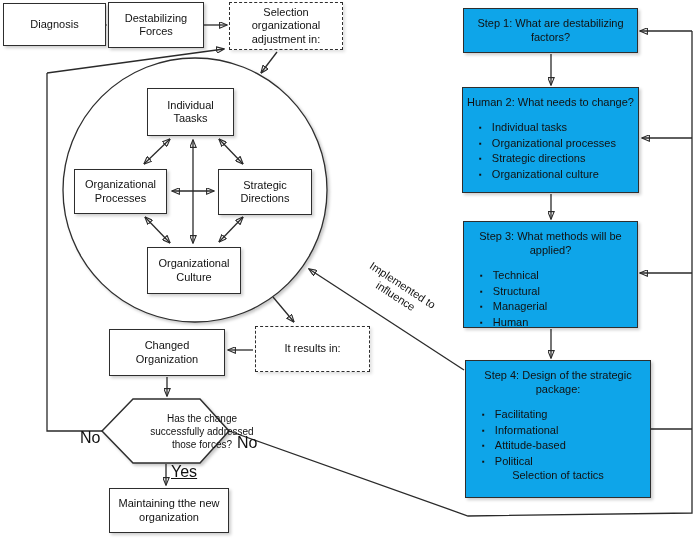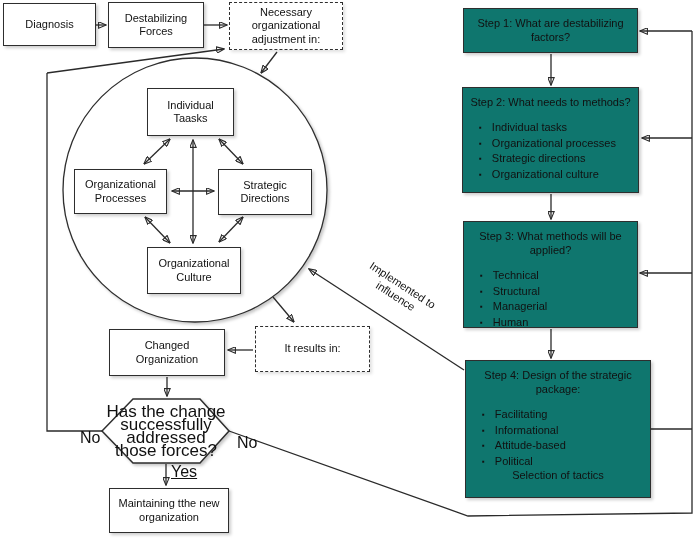--- a/index.html
+++ b/index.html
@@ -12,32 +12,32 @@
   #wires .shape{fill:#ffffff;stroke:#2e2e2e;stroke-width:1.5;}
   .shadowed{filter:drop-shadow(2px 2px 1.5px rgba(0,0,0,0.22));}
   .box{
     position:absolute;z-index:2;background:#fff;border:1.5px solid #2e2e2e;
     display:flex;align-items:center;justify-content:center;text-align:center;
     font-size:11px;line-height:13.5px;box-sizing:border-box;
     box-shadow:2px 2px 3px rgba(0,0,0,0.20);
   }
   .dashed{border-style:dashed;border-width:1.4px;box-shadow:2px 2px 3px rgba(0,0,0,0.12);}
   .step{
-    position:absolute;z-index:2;background:#0f766e;border:1.5px solid #2e2e2e;
+    position:absolute;z-index:2;background:#0ea5e9;border:1.5px solid #2e2e2e;
     box-sizing:border-box;box-shadow:2px 2px 3px rgba(0,0,0,0.20);
   }
   .step-title{margin-top:7px;padding:0 2px;font-size:11px;line-height:14px;text-align:center;}
   ul.bullets{list-style:none;margin:11px 0 0 0;padding:0 0 0 16px;text-align:left;}
   ul.bullets li{font-size:11px;line-height:15.5px;}
   ul.bullets li::before{content:"▪";font-size:8px;margin-right:10px;vertical-align:1px;}
   .step-footer{margin-top:0;text-align:center;font-size:11px;}
   .floating-label{position:absolute;z-index:3;font-size:16px;line-height:12px;}
   .hex-text{
     position:absolute;z-index:2;display:flex;align-items:center;justify-content:center;
-    text-align:center;font-size:17px;line-height:13px;
+    text-align:center;font-size:10px;line-height:13px;margin-left:36px;
   }
   .rotated{
     position:absolute;z-index:2;text-align:center;font-size:11px;line-height:13px;
     transform:rotate(33deg);transform-origin:center center;
   }
 </style>
 </head>
 <body>
 
 <div id="stage">
@@ -79,23 +79,23 @@
     <line x1="464" y1="370" x2="309" y2="269" marker-end="url(#ah)"></line>
 
     <line x1="193" y1="140" x2="193" y2="243" marker-start="url(#ah)" marker-end="url(#ah)"></line>
     <line x1="172" y1="191" x2="214" y2="191" marker-start="url(#ah)" marker-end="url(#ah)"></line>
     <line x1="170" y1="139" x2="144" y2="164" marker-start="url(#ah)" marker-end="url(#ah)"></line>
     <line x1="219" y1="139" x2="243" y2="164" marker-start="url(#ah)" marker-end="url(#ah)"></line>
     <line x1="145" y1="217" x2="170" y2="243" marker-start="url(#ah)" marker-end="url(#ah)"></line>
     <line x1="243" y1="217" x2="219" y2="242" marker-start="url(#ah)" marker-end="url(#ah)"></line>
   </svg>
 
-  <div class="box" style="left:3px;top:3px;width:93px;height:43px;">Diagnosis</div>
+  <div class="box" style="left:3px;top:3px;width:103px;height:43px;">Diagnosis</div>
   <div class="box" style="left:108px;top:2px;width:96px;height:46px;padding:8px 6px;">Destabilizing Forces</div>
-  <div class="box dashed" style="left:229px;top:2px;width:114px;height:48px;padding:0 4px;">Necessary organizational adjustment in:</div>
+  <div class="box dashed" style="left:229px;top:2px;width:114px;height:48px;padding:0 4px;">Selection organizational adjustment in:</div>
 
   <div class="box" style="left:147px;top:88px;width:87px;height:48px;padding:0 6px;">Individual Taasks</div>
   <div class="box" style="left:74px;top:169px;width:93px;height:45px;padding:0 4px;">Organizational Processes</div>
   <div class="box" style="left:218px;top:169px;width:94px;height:46px;padding:0 14px;">Strategic Directions</div>
   <div class="box" style="left:147px;top:247px;width:94px;height:47px;padding:0 6px;">Organizational Culture</div>
 
   <div class="box" style="left:109px;top:329px;width:116px;height:47px;padding:7px 16px;">Changed Organization</div>
   <div class="box dashed" style="left:255px;top:326px;width:115px;height:46px;">It results in:</div>
 
   <div class="hex-text" style="left:104px;top:399px;width:124px;height:64px;">Has the change successfully addressed those forces?</div>
@@ -106,21 +106,21 @@
 
   <div class="box" style="left:109px;top:488px;width:120px;height:45px;padding:0 4px;">Maintaining tthe new organization</div>
 
   <div class="rotated" style="left:347px;top:278px;width:104px;">Implemented to influence</div>
 
   <div class="step" style="left:463px;top:8px;width:175px;height:45px;">
     <div class="step-title">Step 1: What are destabilizing factors?</div>
   </div>
 
   <div class="step" style="left:462px;top:87px;width:177px;height:106px;">
-    <div class="step-title">Step 2: What needs to methods?</div>
+    <div class="step-title">Human 2: What needs to change?</div>
     <ul class="bullets">
       <li>Individual tasks</li>
       <li>Organizational processes</li>
       <li>Strategic directions</li>
       <li>Organizational culture</li>
     </ul>
   </div>
 
   <div class="step" style="left:463px;top:221px;width:175px;height:107px;">
     <div class="step-title">Step 3: What methods will be applied?</div>

